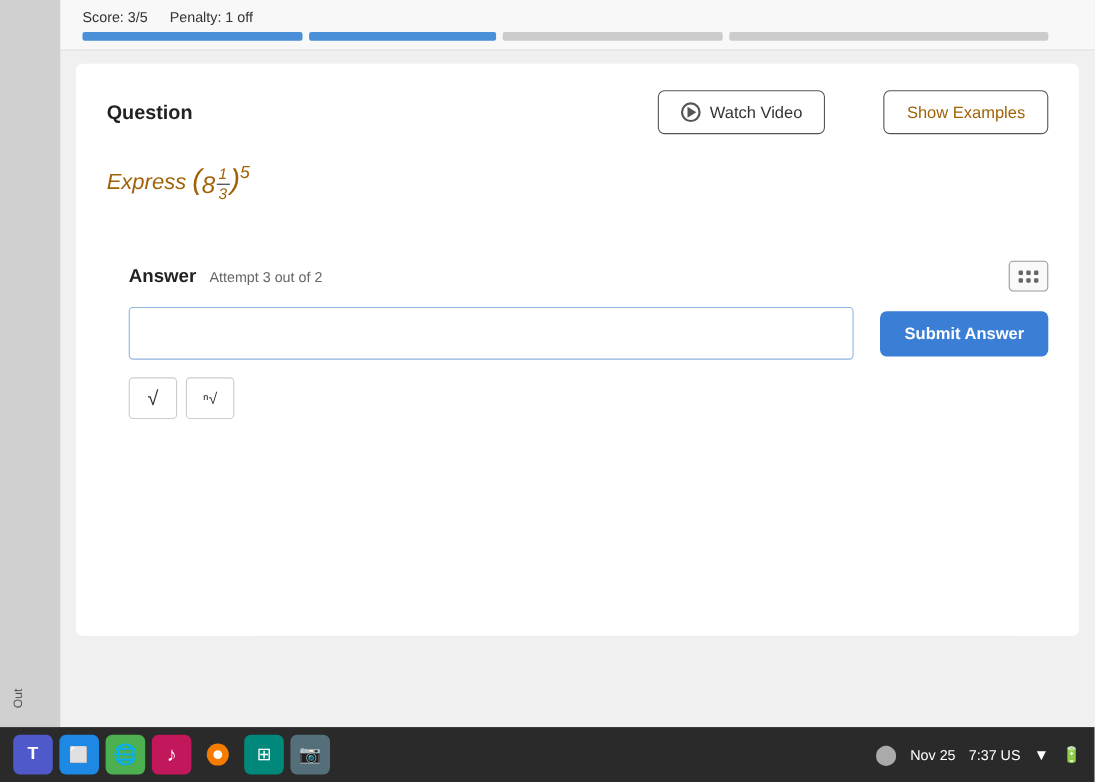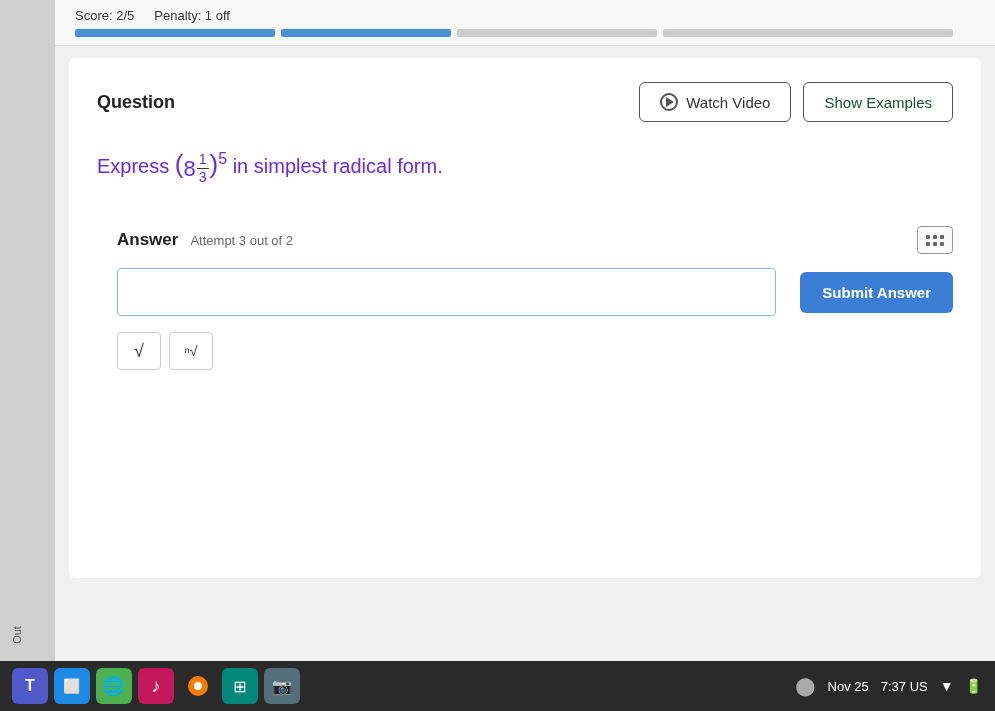--- a/index.html
+++ b/index.html
@@ -116,29 +116,31 @@
       margin-left: 2px;
     }
 
     .show-examples-btn {
       border: 1.5px solid #555;
       background: #fff;
       border-radius: 6px;
       padding: 10px 20px;
       font-size: 15px;
       cursor: pointer;
-      color: #14532d;
+      color: #a16207;
       font-weight: 500;
+      margin-left: 41px;
     }
 
     .question-body {
       font-size: 20px;
-      color: #6d28d9;
-      margin-bottom: 40px;
+      color: #a16207;
+      margin-bottom: 52px;
       line-height: 1.6;
+      font-style: italic;
     }
 
     .math-expr {
       display: inline-flex;
       align-items: flex-start;
       font-size: 22px;
     }
 
     .base-paren {
       font-size: 26px;
@@ -349,21 +351,21 @@
 
 <div class="sidebar-left">
 </div>
 
 <div class="out-text">Out</div>
 
 <div class="main-content">
 
   <div class="score-bar-area">
     <div class="score-info">
-      <span>Score: 2/5</span>
+      <span>Score: 3/5</span>
       <span>Penalty: 1 off</span>
     </div>
     <div class="progress-bar-container">
       <div class="progress-segment seg-filled" style="width:200px;"></div>
       <div class="progress-segment seg-filled" style="width:170px;"></div>
       <div class="progress-segment seg-empty" style="width:200px;"></div>
       <div class="progress-segment seg-empty" style="width:290px;"></div>
     </div>
   </div>
 
@@ -389,21 +391,20 @@
       <span class="math-expr">
         <span class="base-paren">(</span>
         <span style="font-size:22px; vertical-align: middle;">8</span>
         <span class="fraction-container">
           <span class="fraction-num">1</span>
           <span class="fraction-den">3</span>
         </span>
         <span class="base-paren">)</span>
         <span class="exponent">5</span>
       </span>
-      <span> in simplest radical form.</span>
     </div>
 
     <div class="answer-section">
       <div class="answer-header">
         <div class="answer-label-area">
           <span class="answer-label">Answer</span>
           <span class="attempt-text">Attempt 3 out of 2</span>
         </div>
         <div class="keyboard-icon">
           <div class="keyboard-row">

